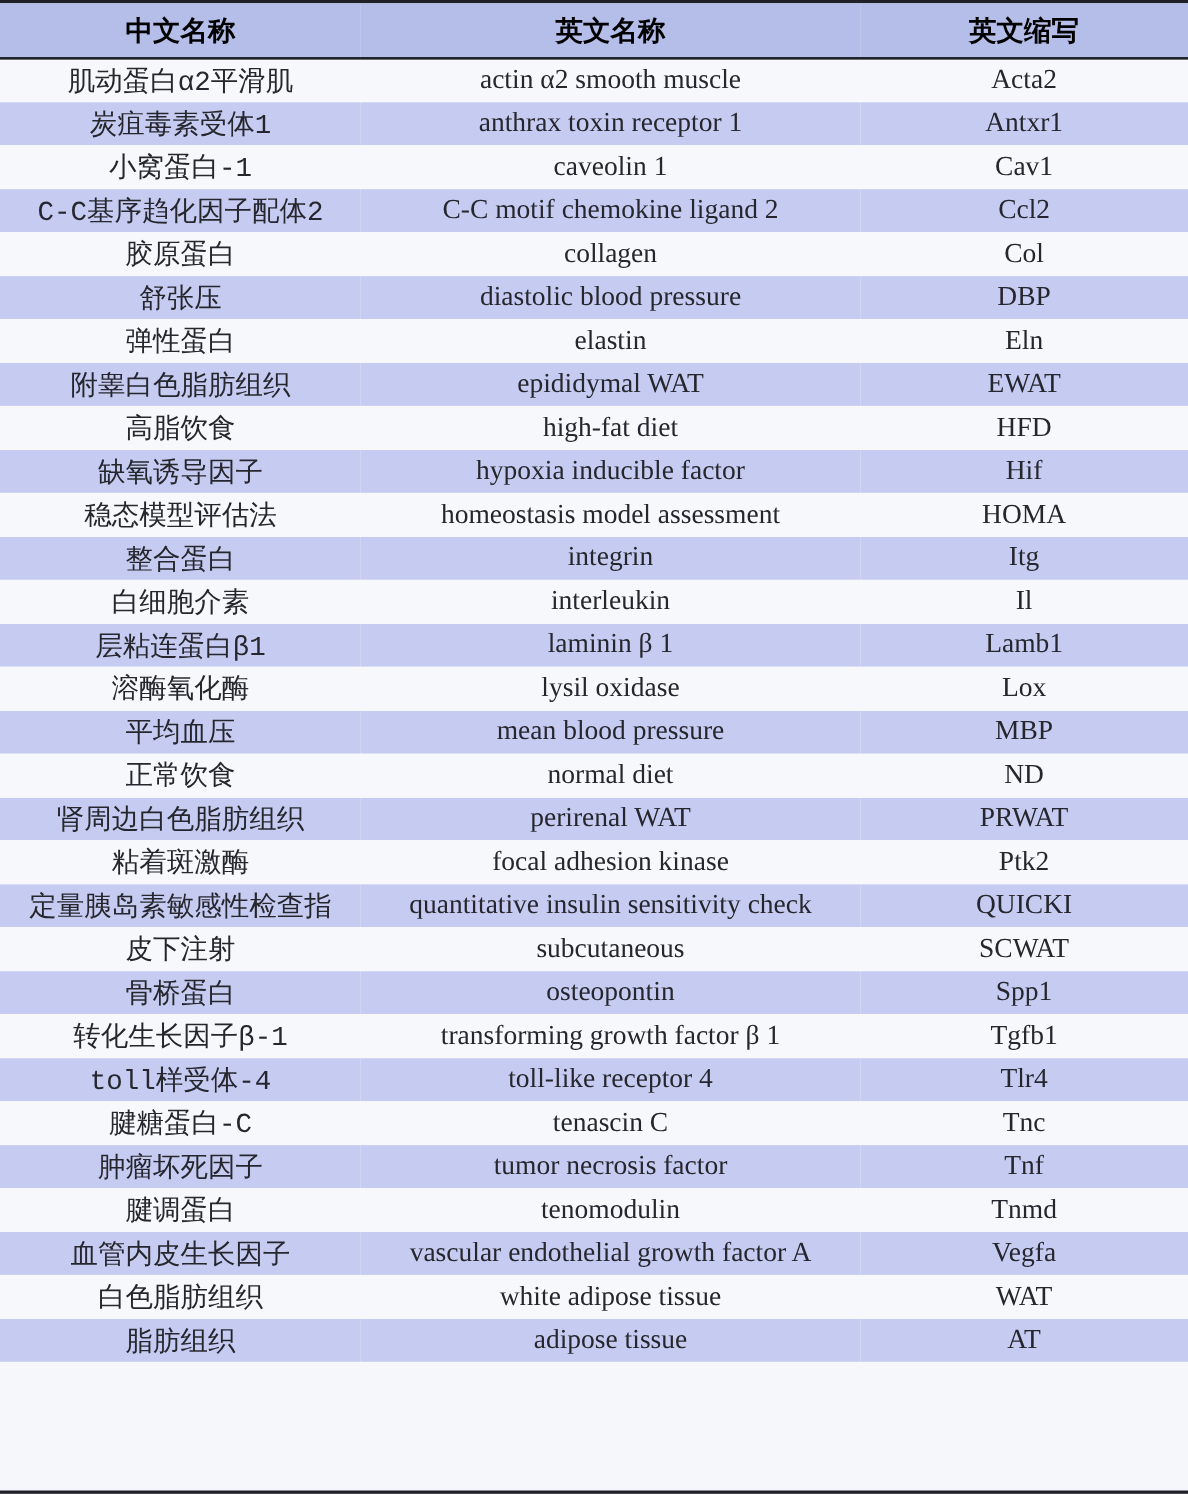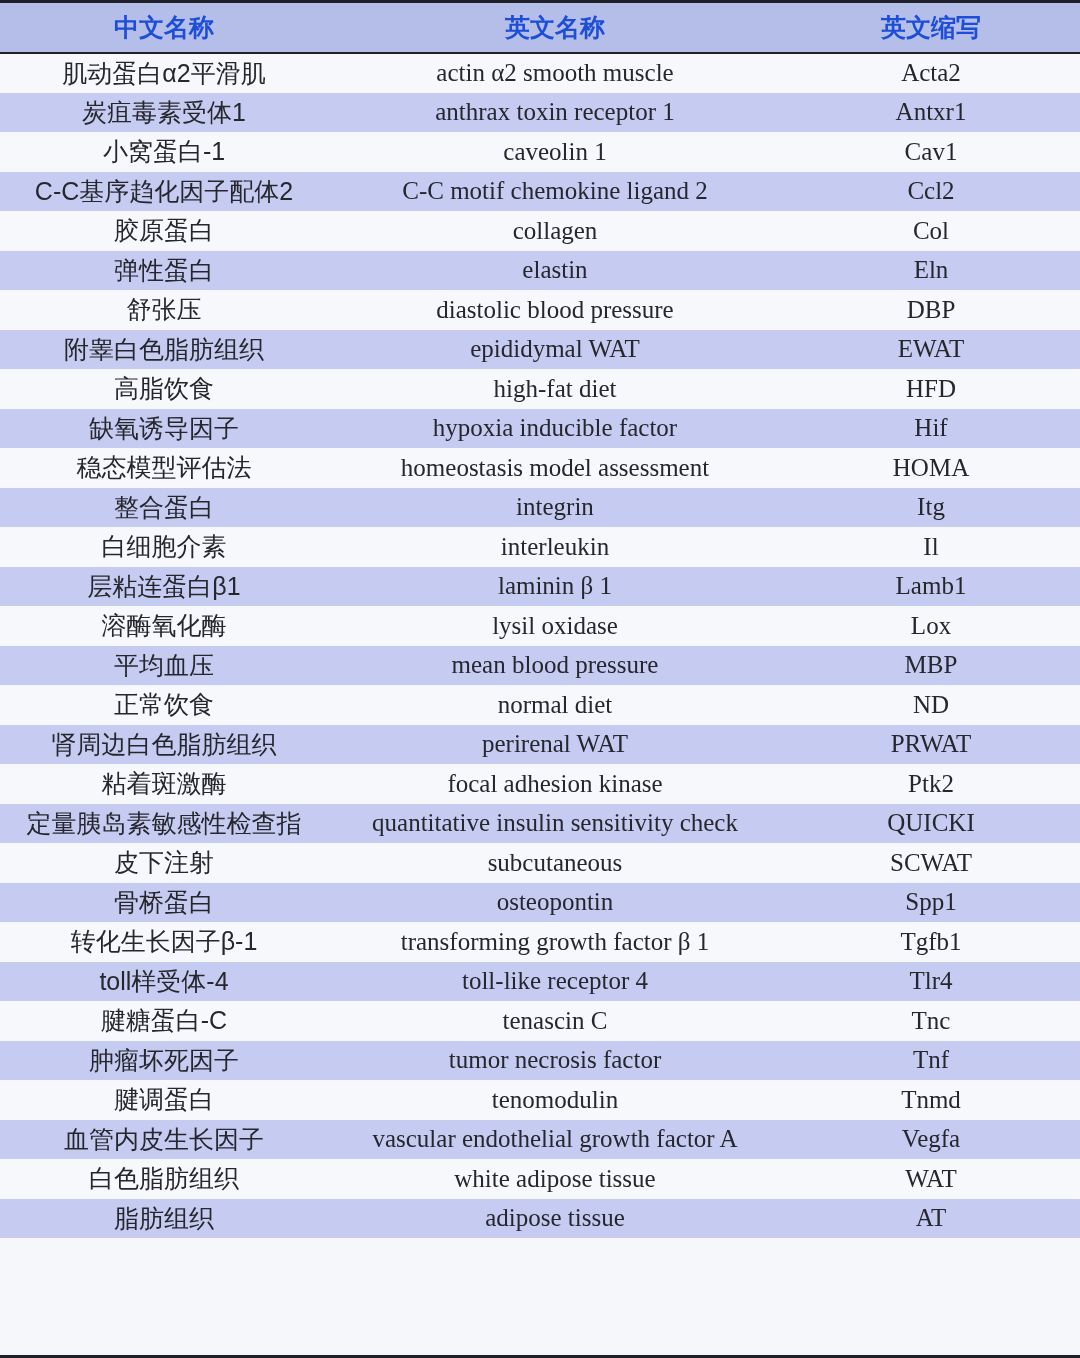--- a/index.html
+++ b/index.html
@@ -26,38 +26,38 @@
   col.c2 { width: 454px; }
   col.c3 { width: 298px; }
   thead tr {
     background: #b5bde9;
     height: 50px;
   }
   thead th {
     font-family: "DejaVu Sans", "Liberation Sans", sans-serif;
     font-weight: bold;
     font-size: 25px;
-    color: #1d4ed8;
+    color: #000000;
     text-align: center;
     vertical-align: middle;
     border-bottom: 2px solid #1f2028;
     padding: 0;
   }
   tbody tr { height: 39.5px; }
   tbody tr:nth-child(odd) { background: #f7f8fc; }
   tbody tr:nth-child(even) { background: #c6ccf1; }
   tbody td {
     text-align: center;
     vertical-align: middle;
     padding: 0;
     white-space: nowrap;
     overflow: hidden;
   }
   td.zh {
-    font-family: Liberation Sans, sans-serif;
+    font-family: Liberation Mono, monospace;
     font-size: 25px;
     color: #26272e;
   }
   td.en, td.abbr {
     font-family: "Liberation Serif", "DejaVu Serif", serif;
     font-size: 25px;
     color: #26272e;
   }
 </style>
 </head>
@@ -97,28 +97,28 @@
           <td class="zh">C-C基序趋化因子配体2</td>
           <td class="en">C-C motif chemokine ligand 2</td>
           <td class="abbr">Ccl2</td>
         </tr>
         <tr>
           <td class="zh">胶原蛋白</td>
           <td class="en">collagen</td>
           <td class="abbr">Col</td>
         </tr>
         <tr>
+          <td class="zh">舒张压</td>
+          <td class="en">diastolic blood pressure</td>
+          <td class="abbr">DBP</td>
+        </tr>
+        <tr>
           <td class="zh">弹性蛋白</td>
           <td class="en">elastin</td>
           <td class="abbr">Eln</td>
-        </tr>
-        <tr>
-          <td class="zh">舒张压</td>
-          <td class="en">diastolic blood pressure</td>
-          <td class="abbr">DBP</td>
         </tr>
         <tr>
           <td class="zh">附睾白色脂肪组织</td>
           <td class="en">epididymal WAT</td>
           <td class="abbr">EWAT</td>
         </tr>
         <tr>
           <td class="zh">高脂饮食</td>
           <td class="en">high-fat diet</td>
           <td class="abbr">HFD</td>

